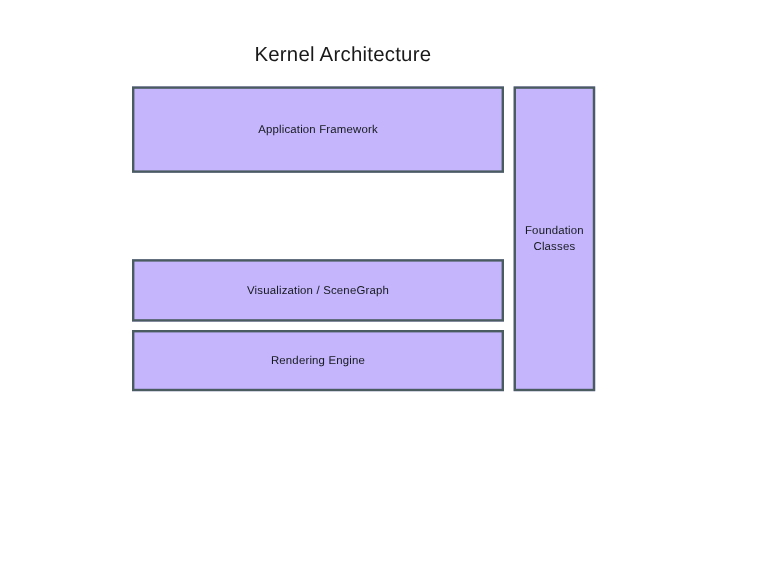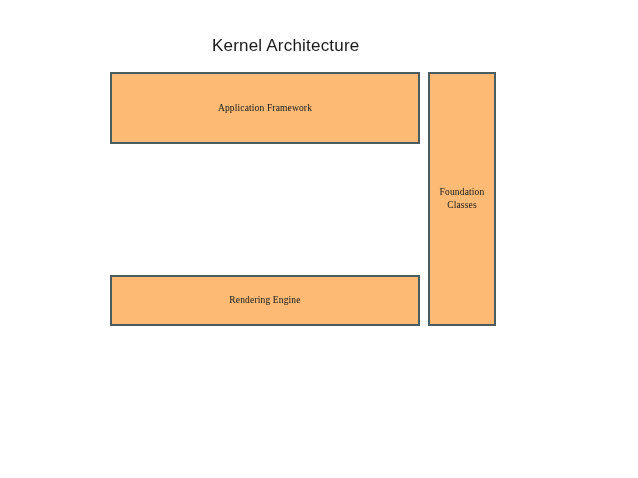--- a/index.html
+++ b/index.html
@@ -34,27 +34,26 @@
     color: #1a1a1a;
     text-align: left;
     white-space: nowrap;
     margin-left: 36px;
   }
 
   
   .arch-box {
     position: absolute;
     box-sizing: border-box;
-    background: #fdba74;
+    background: #c4b5fd;
     border: 2px solid #4a5c60;
     display: flex;
     align-items: center;
     justify-content: center;
     text-align: center;
-    font-family: Liberation Serif, serif;
   }
   .arch-box .box-label {
     font-size: 9.5px;
     line-height: 13px;
     color: #14181a;
     letter-spacing: 0.15px;
     white-space: pre;
   }
   .arch-box .box-label.two-line {
     white-space: pre-line;
@@ -89,20 +88,23 @@
 
 <div id="slide">
 
   <div id="slide-title">Kernel Architecture</div>
 
   <div class="arch-box" id="box-application-framework">
     <span class="box-label">Application Framework</span>
   </div>
 
 
+  <div class="arch-box" id="box-visualization-scenegraph">
+    <span class="box-label">Visualization / SceneGraph</span>
+  </div>
 
   <div class="arch-box" id="box-foundation-classes">
     <span class="box-label two-line">Foundation
 Classes</span>
   </div>
 
   <div class="arch-box" id="box-rendering-engine">
     <span class="box-label">Rendering Engine</span>
   </div>
 

